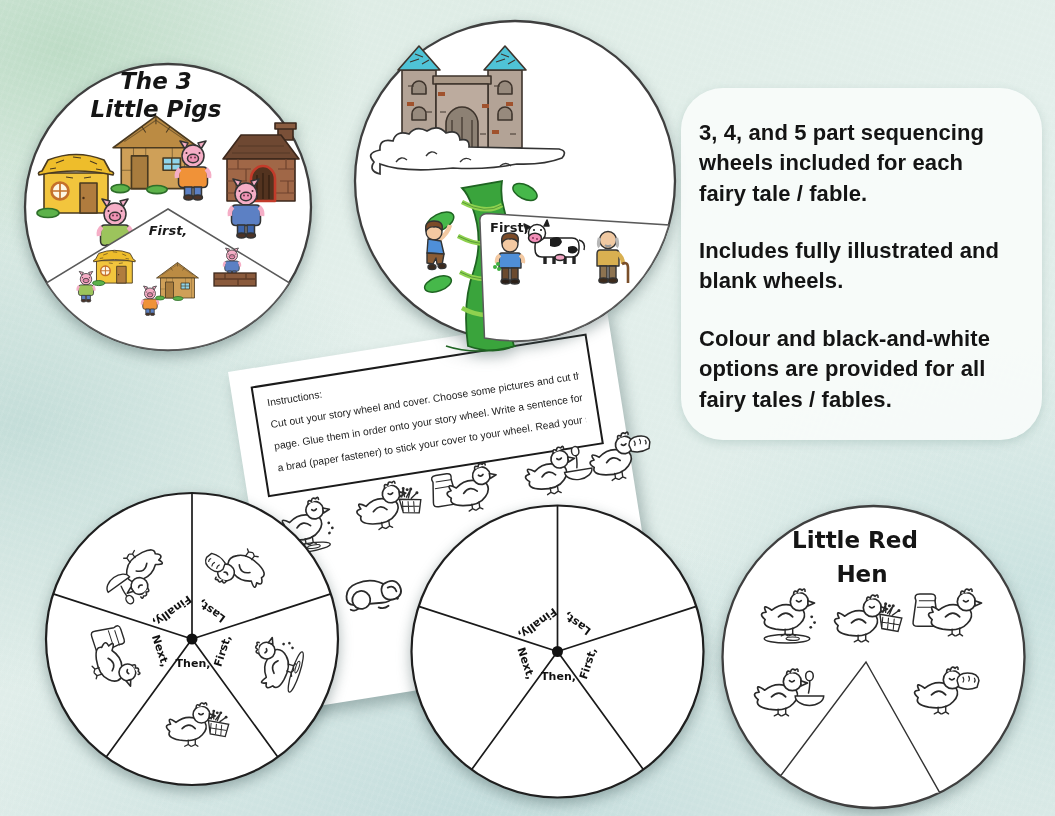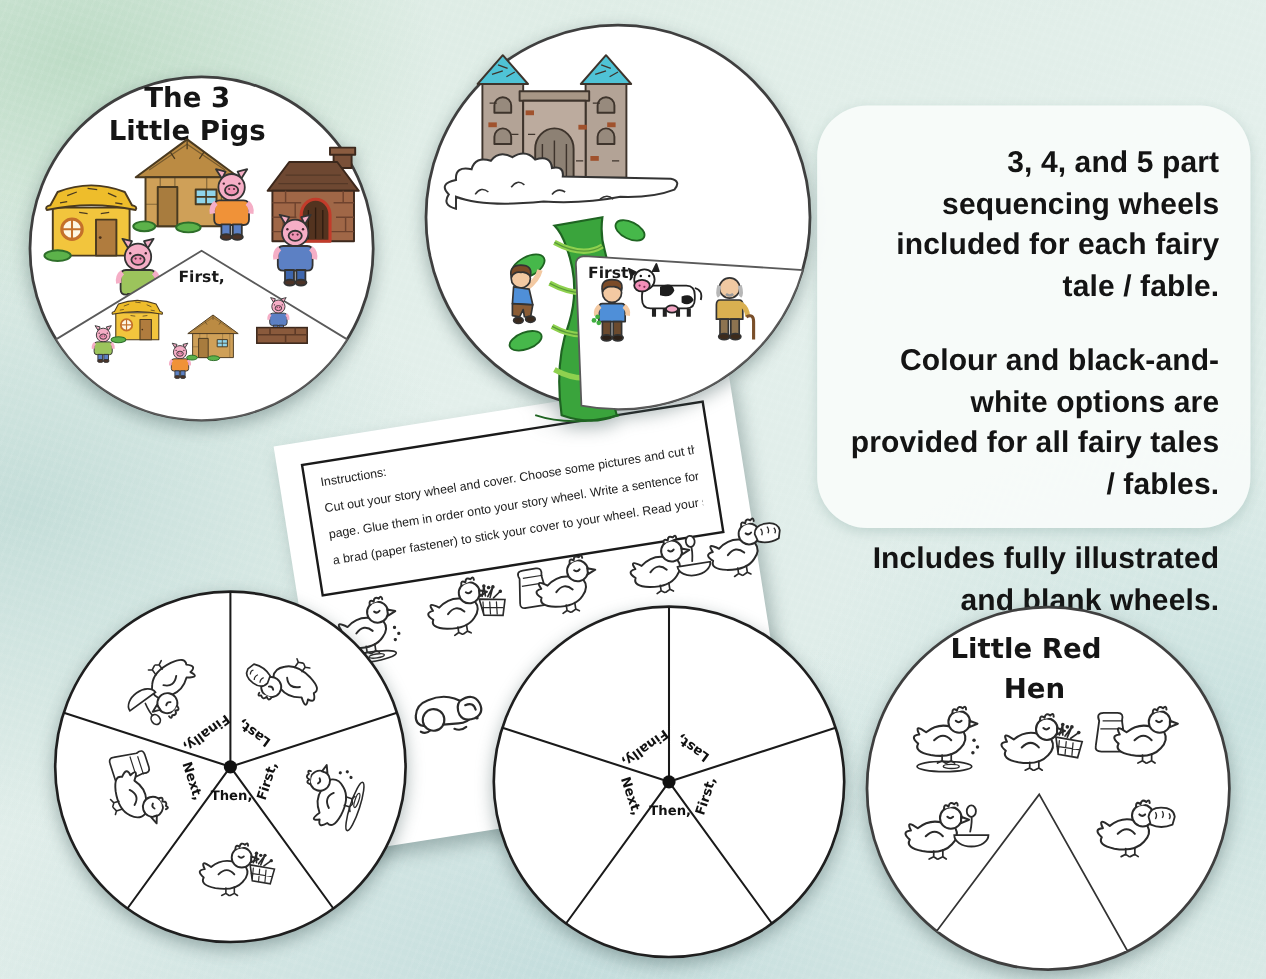--- a/index.html
+++ b/index.html
@@ -22,22 +22,22 @@
   .wheel{position:absolute;z-index:2;}
   .wheel svg{overflow:visible;}
   .shadowed{filter:drop-shadow(0 5px 7px rgba(70,95,95,.45));}
   .infobox{
     position:absolute;left:681px;top:88px;width:361px;height:352px;z-index:2;
     background:rgba(250,253,252,.85);border-radius:42px;
     box-shadow:0 3px 10px rgba(120,155,150,.30);
     padding:30px 26px 0 18px;box-sizing:border-box;
   }
   .infobox p{
-    margin:0 0 27px 0;font-size:25px;line-height:1.38;font-weight:bold;
-    color:#141414;letter-spacing:.1px;text-align:right;
+    margin:0 0 27px 0;font-size:22px;line-height:1.38;font-weight:bold;
+    color:#141414;letter-spacing:.1px;
   }
   .page{
     position:absolute;left:228px;top:372px;width:384px;height:344px;z-index:1;
     background:#ffffff;transform:rotate(-9deg);transform-origin:top left;
     box-shadow:4px 8px 14px rgba(75,100,100,.40);
   }
   .instr-box{
     position:absolute;left:20px;top:18px;right:24px;height:98px;
     border:2px solid #1a1a1a;padding:6px 12px 4px 12px;
   }
@@ -177,21 +177,21 @@
     <rect x="-8.5" y="16" width="7.5" height="9" fill="var(--pants,#5c80c4)"></rect>
     <rect x="1" y="16" width="7.5" height="9" fill="var(--pants,#5c80c4)"></rect>
     <ellipse cx="-4.5" cy="26.5" rx="4.6" ry="2.4" fill="#4c3327"></ellipse>
     <ellipse cx="4.8" cy="26.5" rx="4.6" ry="2.4" fill="#4c3327"></ellipse>
   </g>
 </defs>
 </svg>
 
 <div class="bg"></div>
 
-<div class="wheel" style="left:20px;top:57px;">
+<div class="wheel" style="left:20px;top:57px;font-style:italic;">
   <svg width="296" height="296" viewBox="0 0 296 296" class="shadowed">
     <circle cx="148" cy="150" r="143" fill="#fff" stroke="#3f3f3f" stroke-width="2.3"></circle>
     <text class="wheel-title" x="136" y="32" font-size="23" text-anchor="middle">The 3</text>
     <text class="wheel-title" x="136" y="60" font-size="23" text-anchor="middle">Little Pigs</text>
     <g>
         <use href="#house-straw" transform="translate(16,88)"></use>
       </g>
     <g>
         <use href="#house-stick" transform="translate(88,52) scale(1.02)"></use>
       </g>
@@ -324,22 +324,22 @@
         <ellipse cx="-4.5" cy="24.5" rx="4.6" ry="2.6" fill="#3d2b1c"></ellipse>
         <ellipse cx="4.8" cy="24.5" rx="4.6" ry="2.6" fill="#3d2b1c"></ellipse>
         <path d="M14,8 q6,-3 6,4 v15" stroke="#7a4f2a" stroke-width="2.6" fill="none"></path>
       </g>
     </g>
   </svg>
 </div>
 
 <div class="infobox">
   <p>3, 4, and 5 part sequencing wheels included for each fairy tale / fable.</p>
+  <p>Includes fully illustrated and blank wheels.</p>
   <p>Colour and black-and-white options are provided for all fairy tales / fables.</p>
-  <p>Includes fully illustrated and blank wheels.</p>
 </div>
 
 <div class="page">
   <div class="instr-box">
     <div>Instructions:</div>
     <div>Cut out your story wheel and cover.  Choose some pictures and cut them out  on this</div>
     <div>page.  Glue them in order onto your story wheel.   Write a sentence for each picture.  Use</div>
     <div>a brad (paper fastener) to stick your cover to your wheel.  Read your story to a friend!</div>
   </div>
   <svg width="384" height="220" viewBox="0 0 384 220" style="position:absolute;left:0;top:118px;overflow:visible;">

